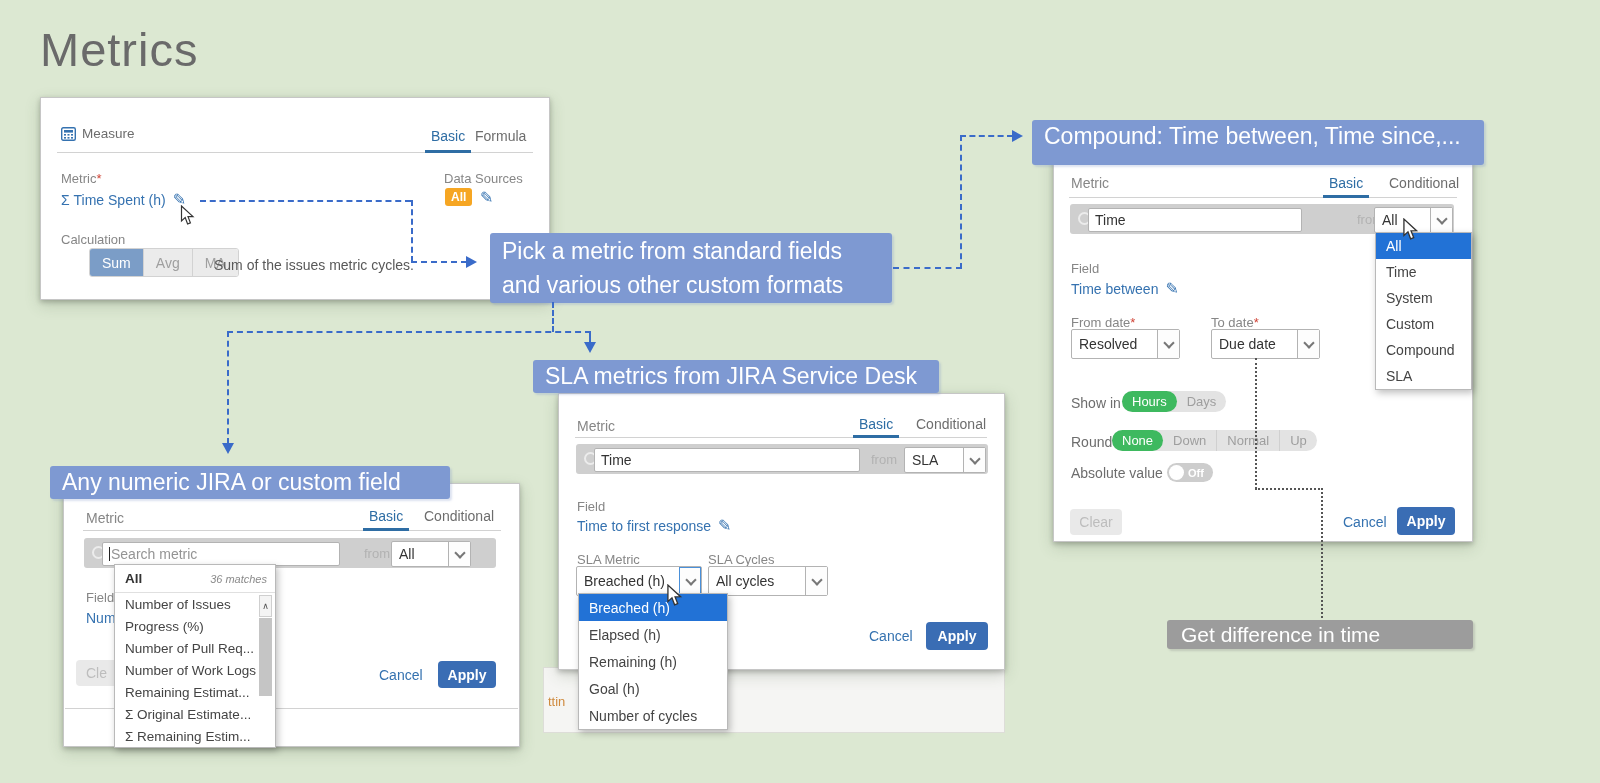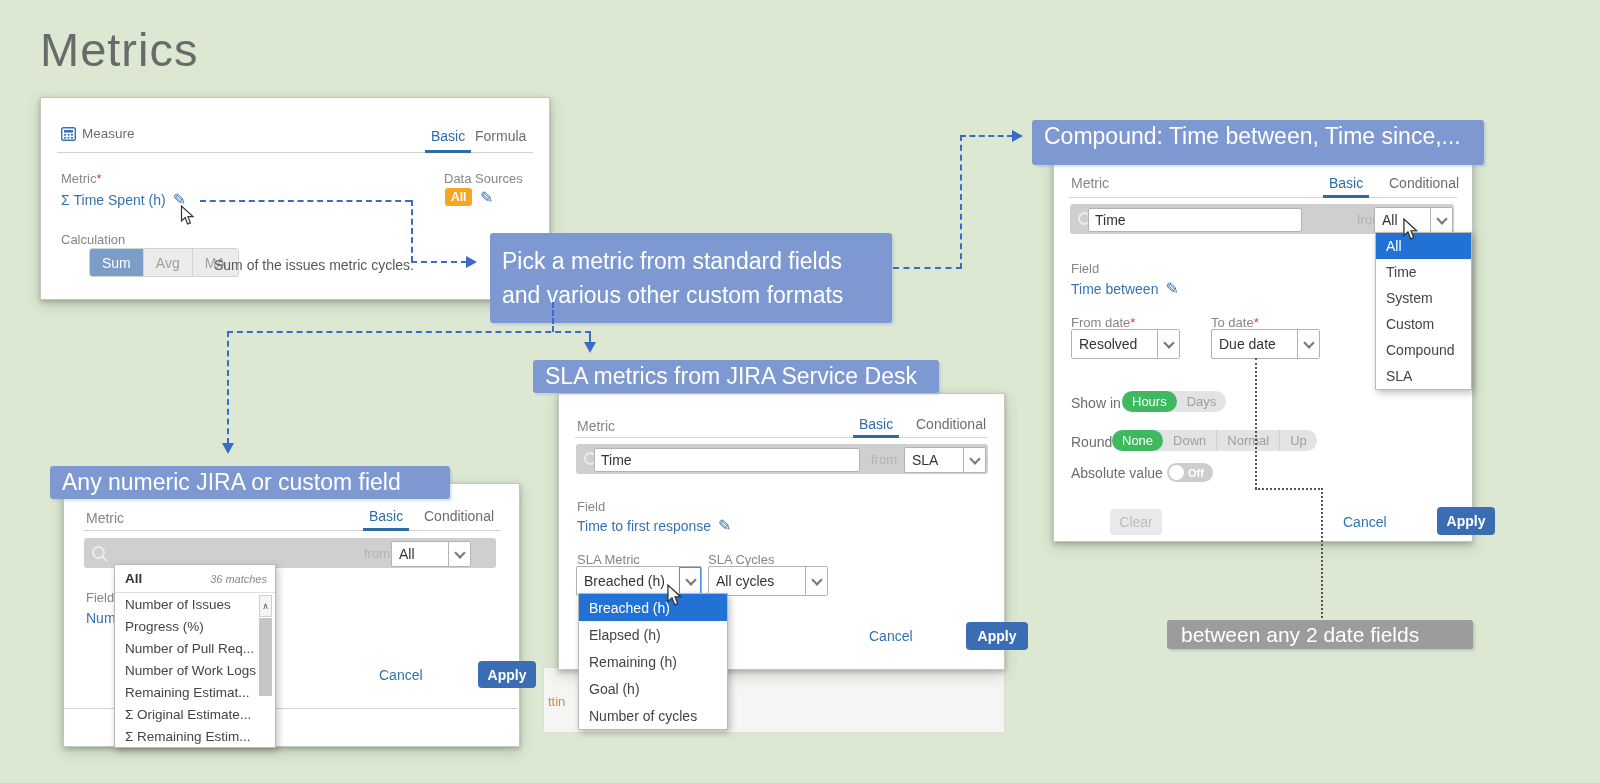--- a/index.html
+++ b/index.html
@@ -43,21 +43,21 @@
         box-shadow:2px 3px 7px rgba(0,0,0,.25);}
   .menu .item{height:26px;display:flex;align-items:center;padding:0 10px;font-size:14px;color:#444;white-space:nowrap;overflow:hidden;}
   .menu .item.sel{background:#2272d6;color:#fff;}
   .menu.small .item{height:22px;font-size:13.5px;padding-right:22px;}
   .menuhdr{height:27px;display:flex;align-items:center;justify-content:space-between;
            padding:0 8px 0 10px;border-bottom:1px solid #e0e0e0;}
   .menuhdr .h{font-size:13.5px;font-weight:bold;color:#333;}
   .menuhdr .c{font-size:11px;font-style:italic;color:#8a8a8a;}
   .link{position:absolute;font-size:14px;color:#3572b0;white-space:nowrap;}
   .pencil{color:#3572b0;font-size:16px;font-style:normal;display:inline-block;margin-left:7px;}
-  .btn{position:absolute;border-radius:4px;font-size:14px;display:flex;align-items:center;justify-content:center;z-index:3;margin-left:40px;}
+  .btn{position:absolute;border-radius:4px;font-size:14px;display:flex;align-items:center;justify-content:center;z-index:3;}
   .btn.apply{background:#3a6db4;color:#fff;font-weight:bold;}
   .btn.clear{background:#e9e9e9;color:#bdbdbd;}
   .cancel{position:absolute;font-size:14px;color:#3572b0;z-index:3;}
   .seg{position:absolute;display:flex;border:1px solid #d2d2d2;border-radius:3px;overflow:hidden;}
   .seg .s{height:27px;display:flex;align-items:center;padding:0 12px;font-size:14px;
           color:#9f9f9f;background:#ebebeb;border-left:1px solid #d2d2d2;}
   .seg .s:first-child{border-left:none;}
   .seg .s.on{background:#7b9dc7;color:#fff;}
   .pillgroup{position:absolute;display:flex;background:#e3e3e3;border-radius:11px;}
   .pill{height:21px;display:flex;align-items:center;padding:0 10px;font-size:13px;color:#9e9e9e;white-space:nowrap;}
@@ -135,21 +135,21 @@
   <svg width="15" height="21" viewBox="0 0 15 21">
       <path d="M1.5 1 L1.5 16 L5.2 12.6 L7.6 19 L10.4 17.9 L8 11.7 L13 11.6 Z" fill="#fff" stroke="#333" stroke-width="1.2"></path>
     </svg>
 </div>
 
 <div class="dash-h" style="left:200px;top:200px;width:211px;"></div>
 <div class="dash-v" style="left:411px;top:200px;height:62px;"></div>
 <div class="dash-h" style="left:411px;top:261px;width:56px;"></div>
 <div class="arr-r" style="left:466px;top:256px;"></div>
 
-<div class="hl blue" style="left:490px;top:233px;width:378px;padding:11px 12px;line-height:34px;">
+<div class="hl blue" style="left:490px;top:233px;width:378px;padding:1px 12px;line-height:34px;">
   <div>Pick a metric from standard fields</div>
   <div>and various other custom formats</div>
 </div>
 
 <div class="dash-h" style="left:893px;top:267px;width:69px;"></div>
 <div class="dash-v" style="left:960px;top:135px;height:134px;"></div>
 <div class="dash-h" style="left:960px;top:135px;width:53px;"></div>
 <div class="arr-r" style="left:1012px;top:130px;"></div>
 
 <div class="dash-v" style="left:552px;top:302px;height:30px;"></div>
@@ -244,21 +244,21 @@
   <svg width="17" height="23" viewBox="0 0 15 21">
       <path d="M1.5 1 L1.5 16 L5.2 12.6 L7.6 19 L10.4 17.9 L8 11.7 L13 11.6 Z" fill="#fff" stroke="#333" stroke-width="1.2"></path>
     </svg>
 </div>
 
 <div class="dot-v" style="left:1255px;top:358px;height:131px;"></div>
 <div class="dot-h" style="left:1255px;top:488px;width:68px;"></div>
 <div class="dot-v" style="left:1321px;top:488px;height:130px;"></div>
 
 <div class="hl gray" style="left:1167px;top:620px;width:278px;padding:2px 14px;line-height:25px;font-size:21px;">
-  <div>between any 2 date fields</div>
+  <div>Get difference in time</div>
 </div>
 
 <div class="hl blue" style="left:533px;top:360px;width:382px;padding:0 12px;line-height:33px;height:33px;">SLA metrics from JIRA Service Desk</div>
 
 <div class="strip" style="left:543px;top:667px;width:460px;height:64px;"></div>
 <div class="frag" style="left:548px;top:694px;">ttin</div>
 
 <div class="panel" style="left:558px;top:393px;width:445px;height:275px;">
   <div class="lbl" style="left:18px;top:24px;font-size:14px;">Metric</div>
   <div class="tab on" style="left:300px;top:22px;">Basic</div>
@@ -322,20 +322,24 @@
 
 <div class="panel" style="left:63px;top:483px;width:455px;height:262px;">
   <div class="lbl" style="left:22px;top:26px;font-size:14px;">Metric</div>
   <div class="tab on" style="left:305px;top:24px;">Basic</div>
   <div class="tab off" style="left:360px;top:24px;">Conditional</div>
   <div class="hdrline" style="left:19px;top:46px;width:418px;"></div>
   <div class="tabline" style="left:299px;top:44px;width:46px;"></div>
 
   <div class="searchbar" style="left:20px;top:54px;width:412px;height:30px;">
     <span class="mag" style="left:8px;top:8px;"></span>
+  </div>
+  <div class="tinput" style="left:38px;top:58px;width:224px;height:22px;">
+    <span class="caret"></span>
+    <span class="placeholder">Search metric</span>
   </div>
   <div class="fromlbl" style="left:300px;top:62px;">from</div>
   <div class="select" style="left:327px;top:57px;width:78px;height:24px;">
     <div class="val">All</div>
     <div class="chevbox">
         <span class="chev"></span>
       </div>
   </div>
 
   <div class="lbl" style="left:22px;top:106px;">Field</div>

